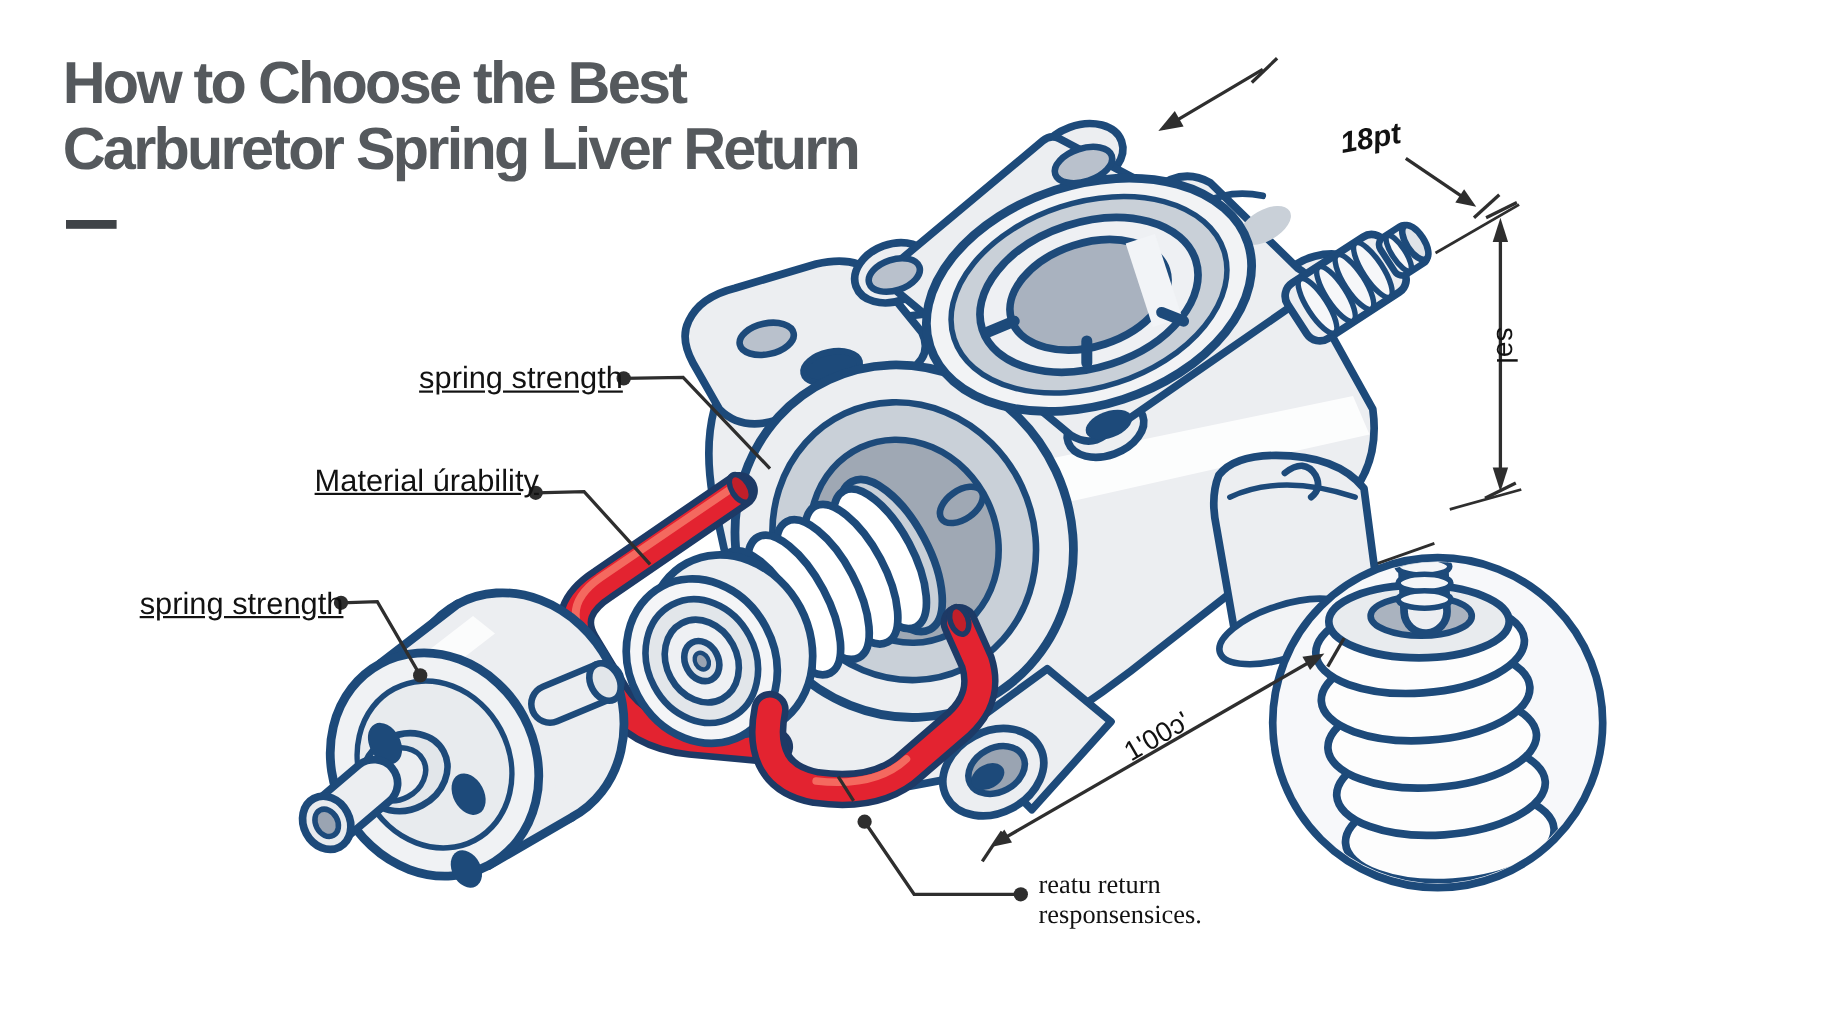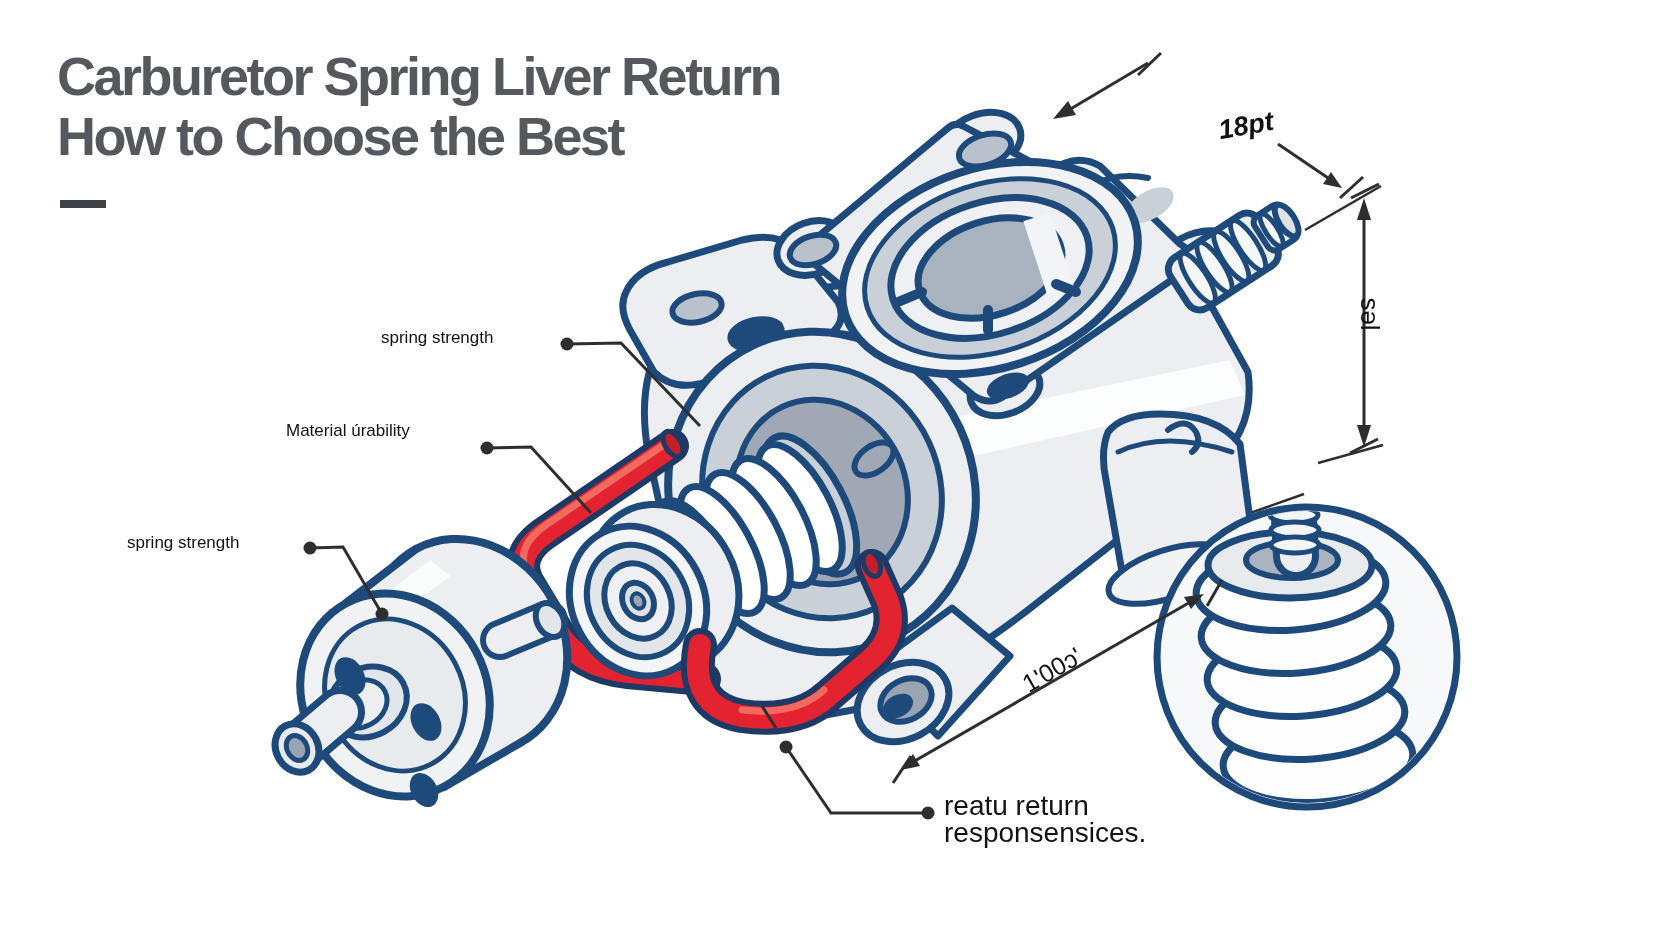--- a/index.html
+++ b/index.html
@@ -3,22 +3,22 @@
 <meta charset="utf-8">
 <style>
   html,body{margin:0;padding:0;background:#ffffff;}
   .stage{position:relative;width:1664px;height:928px;background:#ffffff;overflow:hidden;
          font-family:"Liberation Sans","DejaVu Sans",sans-serif;}
   .stage svg{position:absolute;left:0;top:0;}
   .txt{position:absolute;color:#121212;white-space:nowrap;}
   .title{position:absolute;left:57px;top:46px;color:#55595d;font-size:54px;font-weight:700;
          letter-spacing:-2.5px;line-height:60px;}
   .title-dash{position:absolute;left:60px;top:200px;width:46px;height:8px;background:#3f4347;}
-  .lbl{font-size:17px;}
-  .lbl-small{font-size:28px;line-height:27px;}
+  .lbl{font-size:28px;text-decoration:underline;}
+  .lbl-small{font-size:24px;line-height:27px;font-family:Liberation Serif, serif;}
   .dim{font-size:27px;font-style:italic;font-weight:600;}
   .center-anchor{position:absolute;transform:translate(-50%,-50%);}
 </style>
 </head>
 <body>
 
 <div class="stage">
 
 <svg width="1664" height="928" viewBox="0 0 1664 928">
   <defs>
@@ -214,22 +214,22 @@
 
     <line x1="906" y1="766" x2="1199" y2="597" fill="none"></line>
     <polygon points="901,770 920,766 913,754" stroke="none"></polygon>
     <line x1="893" y1="783" x2="911" y2="756" fill="none"></line>
     <polygon points="1204,594 1191,609 1184,597" stroke="none"></polygon>
     <line x1="1207" y1="606" x2="1222" y2="580" fill="none"></line>
   </g>
 </svg>
 
 <div class="title">
+  <div>How to Choose the Best</div>
   <div>Carburetor Spring Liver Return</div>
-  <div>How to Choose the Best</div>
 </div>
 <div class="title-dash"></div>
 
 <div class="txt lbl" style="left:381px;top:328px;">spring strength</div>
 
 <div class="txt lbl" style="left:286px;top:421px;">Material úrability</div>
 
 <div class="txt lbl" style="left:127px;top:533px;">spring strength</div>
 
 <div class="txt lbl-small" style="left:944px;top:792px;">

